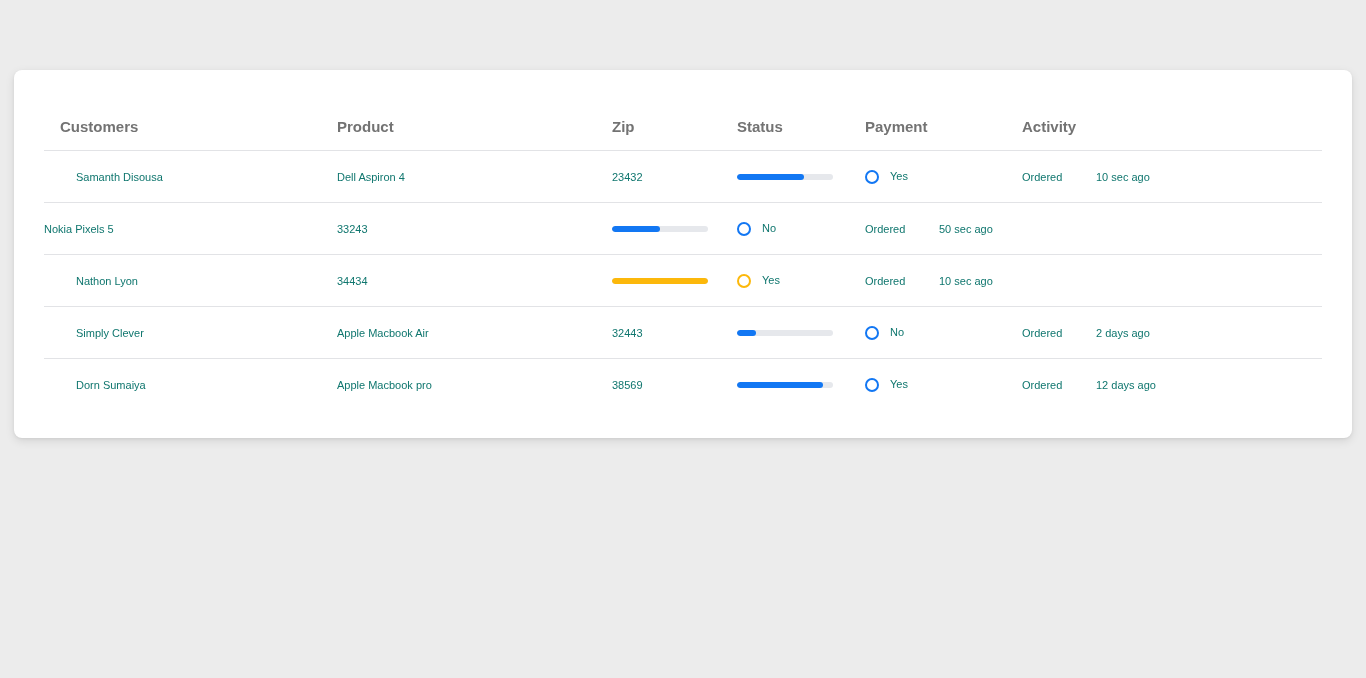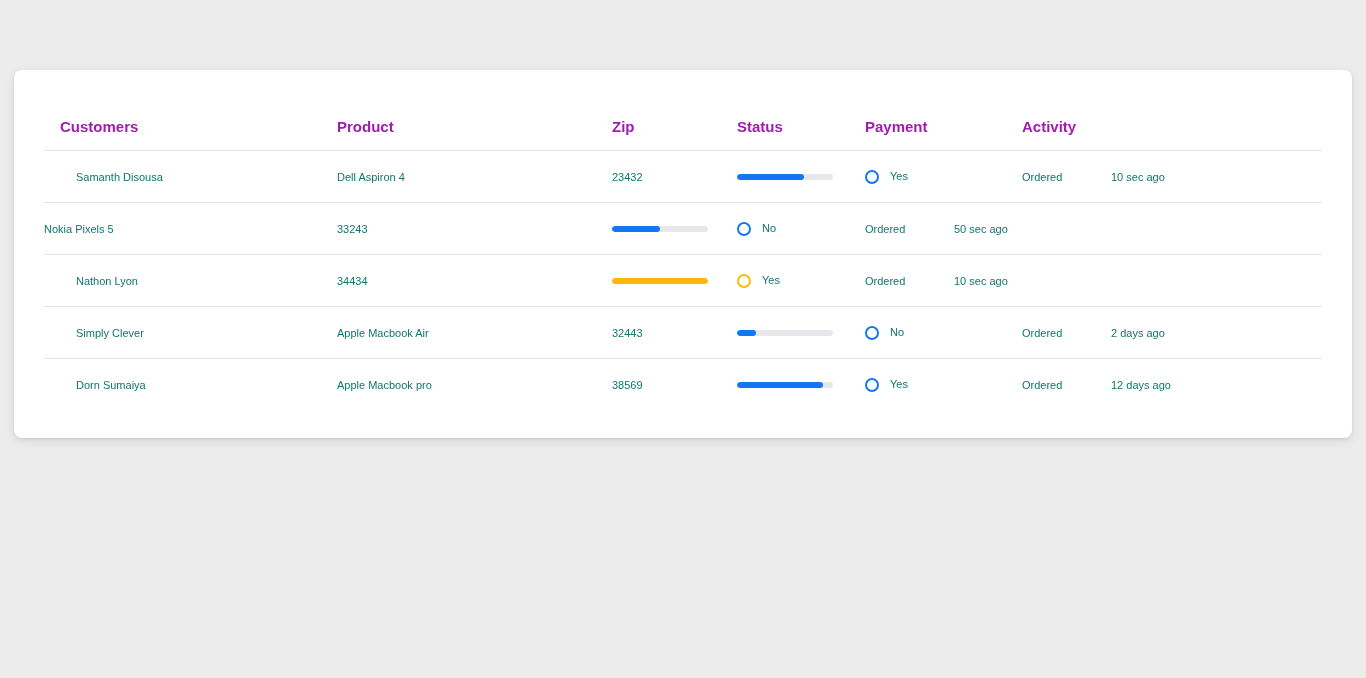--- a/index.html
+++ b/index.html
@@ -28,21 +28,21 @@
   }
   .tr.head {
     height: 81px;
     align-items: end;
     padding-bottom: 15px;
   }
   .tr.last { border-bottom: none; }
   .th {
     font-weight: bold;
     font-size: 15px;
-    color: #a21caf;
+    color: #737373;
   }
   .td {
     font-size: 11px;
     color: #0f766e;
   }
   .col-customer.th { padding-left: 16px; }
   .col-customer.td { padding-left: 32px; }
   .progress-track {
     width: 96px; height: 6px;
     background: #e6e8ec;
@@ -57,21 +57,21 @@
   .payment-wrap { display: flex; }
   .radio {
     width: 14px; height: 14px;
     border: 2.5px solid #1277f3;
     border-radius: 50%;
     background: #ffffff;
     margin-right: 11px;
     flex: 0 0 auto;
     cursor: pointer;
   }
-  .activity-wrap { display: flex; align-items: center; gap: 15px; }
+  .activity-wrap { display: flex; align-items: center; }
   .activity-label { display: inline-block; width: 74px; }
 </style>
 </head>
 <body>
 
 <div class="card">
   <div class="tbl">
 
     <div class="tr head">
       <div class="th col-customer">Customers</div>

